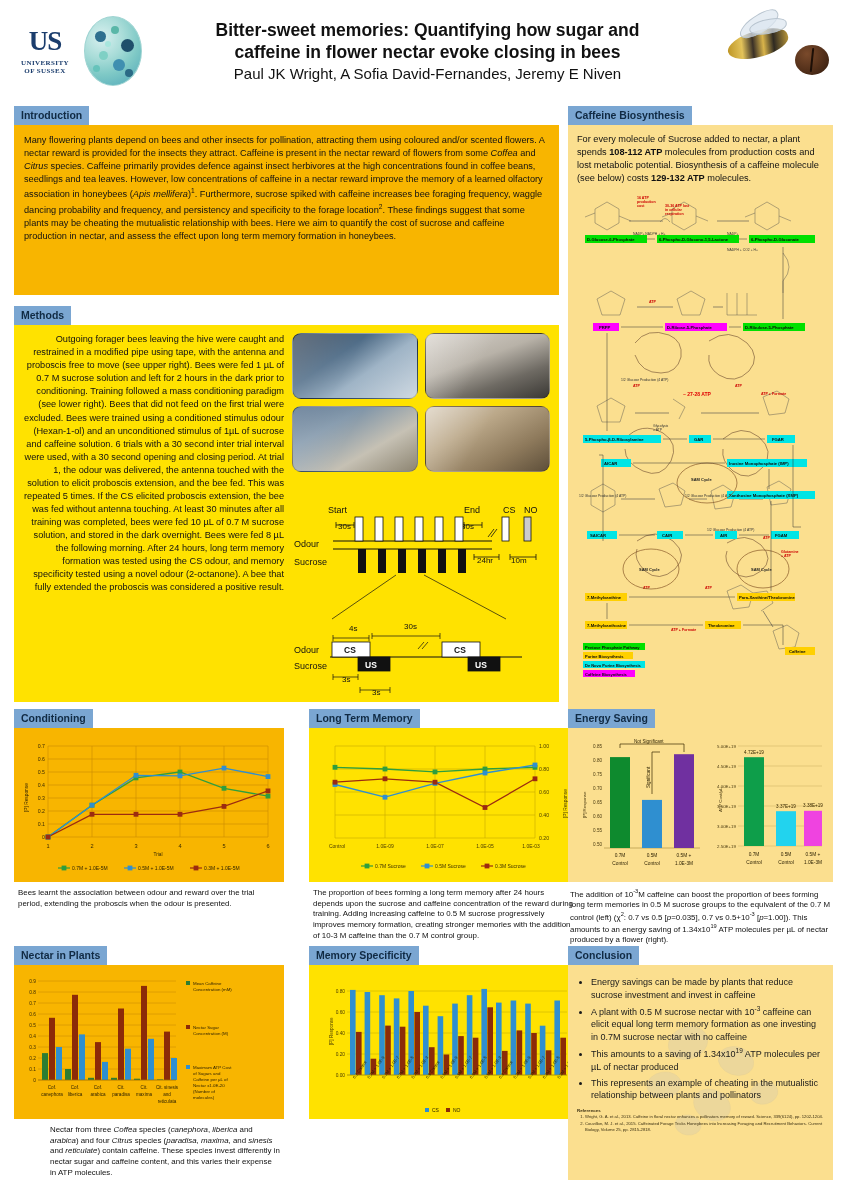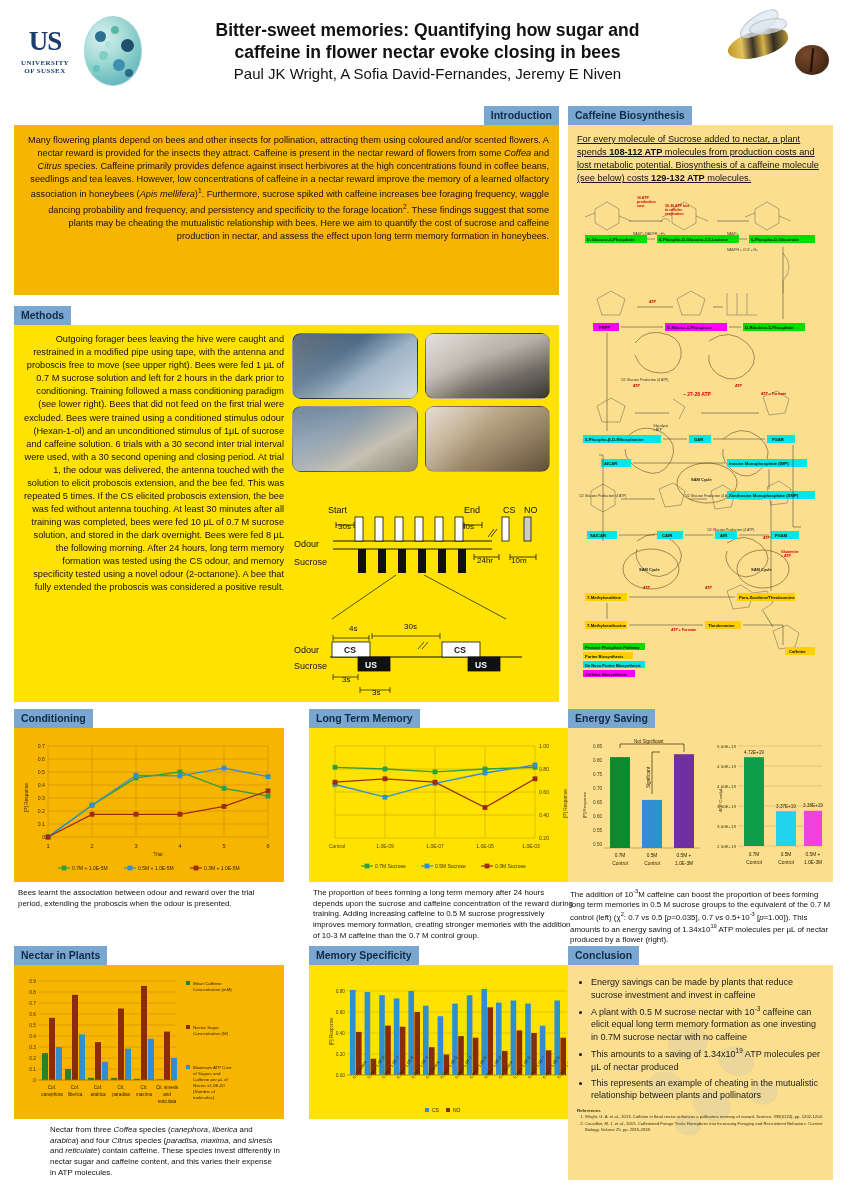--- a/index.html
+++ b/index.html
@@ -69,21 +69,21 @@
   .panel-amber { background:#f8b500; padding:9px 10px; }
   .panel-cream { background:#fbdf8f; padding:8px 9px; }
   .panel-yellow { background:#ffe200; padding:8px 9px;text-align:right; }
   .body-text { font-size:9.2px; line-height:1.42; color:#111; }
   .cap-text { font-size:7.9px; line-height:1.34; color:#111; }
 
   
   .col-left  { position:absolute; left:14px;  width:545px; }
   .col-right { position:absolute; left:568px; width:265px; }
 
-  .intro { top:105px;text-align:right; }
+  .intro { top:105px; }
   .methods { top:305px; }
   .caffbio { top:105px; }
 
   .methods-inner { display:flex; gap:8px; }
   .methods-text { width:272px; }
   .methods-media { flex:1; }
   .photo-row { display:flex; gap:7px; margin-bottom:7px; }
   .photo {
     flex:1; height:66px; border-radius:9px; border:1px solid rgba(0,0,0,.18);
     overflow:hidden; position:relative;
@@ -280,21 +280,21 @@
               </g>
             </svg>
           </div>
         </div>
       </div>
     </div>
   </div>
 
   <div class="col-right caffbio">
     <div class="sec-title">Caffeine Biosynthesis</div>
-    <div class="panel-cream" style="height:657px;text-decoration:underline;">
+    <div class="panel-cream" style="height:657px;">
       <div class="body-text">
         <span>For every molecule of Sucrose added to nectar, a plant spends </span><span class="bd">108-112 ATP</span><span> molecules from production costs and lost metabolic potential. Biosynthesis of a caffeine molecule (see below) costs </span><span class="bd">129-132 ATP</span><span> molecules.</span>
       </div>
       <div style="margin-top:6px;">
         <svg width="247" height="488" viewBox="0 0 247 488">
           <rect width="247" height="488" fill="#fbdf8f"></rect>
           <g stroke="#4a4a4a" stroke-width="0.5" fill="none" opacity="0.85">
 
             <g>
               <polygon points="18,18 30,11 42,18 42,32 30,39 18,32"></polygon>

